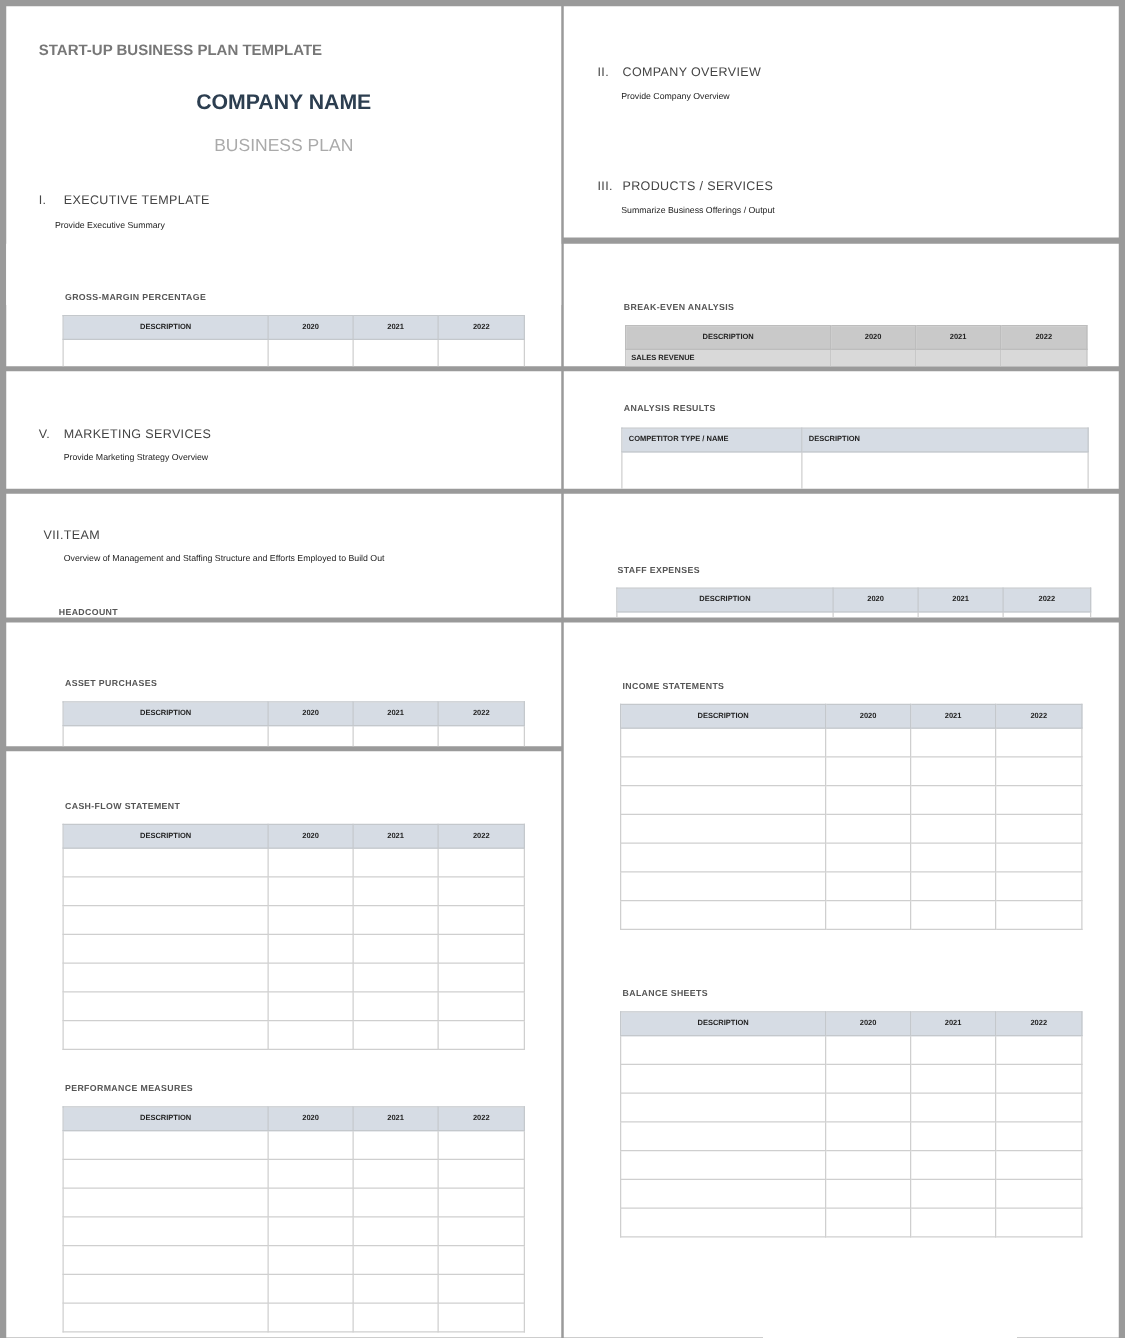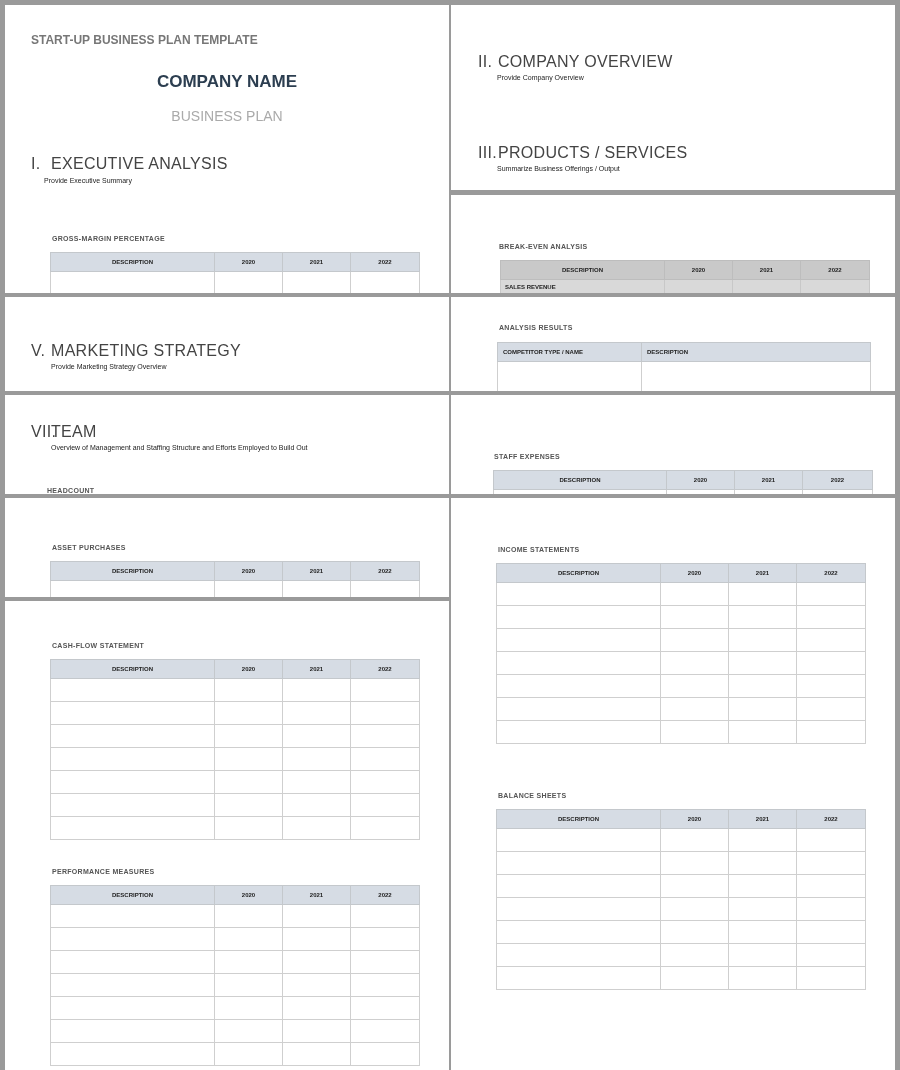--- a/index.html
+++ b/index.html
@@ -1,36 +1,36 @@
 <!DOCTYPE html>
 <html><head>
 <meta charset="utf-8">
 <style>
   html,body{margin:0;padding:0;}
   body{width:900px;height:1070px;background:#9a9a9a;position:relative;overflow:hidden;font-family:"Liberation Sans",sans-serif;color:#333;}
   .panel{position:absolute;background:#fff;overflow:hidden;box-sizing:border-box;}
-  .sec-title{position:absolute;font-size:16px;color:#444;letter-spacing:.3px;white-space:nowrap;}
+  .sec-title{position:absolute;font-size:10px;color:#444;letter-spacing:.3px;white-space:nowrap;}
   .sec-num{display:inline-block;width:20px;}
   .sec-sub{position:absolute;font-size:7px;color:#222;white-space:nowrap;}
   .tbl-title{position:absolute;font-size:7px;font-weight:bold;color:#555;letter-spacing:.3px;white-space:nowrap;}
   table.grid{position:absolute;border-collapse:collapse;table-layout:fixed;}
   table.grid th{background:#d6dce4;font-size:6px;font-weight:bold;color:#222;height:18px;border:1px solid #c4c8cc;text-align:center;padding:0;}
   table.grid td{border:1px solid #cfcfcf;height:22px;padding:0;}
   table.gray th{background:#c9c9c9;border-color:#bdbdbd;}
   table.gray td{background:#d9d9d9;border-color:#c8c8c8;font-size:6px;font-weight:bold;color:#222;padding-left:4px;height:14px;}
   table.comp th{text-align:left;padding-left:5px;}
 </style>
 </head>
 <body>
 
 <div class="panel" style="left:5px;top:5px;width:444px;height:239px;">
   <div style="position:absolute;left:26px;top:28px;font-size:12px;font-weight:bold;color:#777;">START-UP BUSINESS PLAN TEMPLATE</div>
   <div style="position:absolute;left:0;width:444px;text-align:center;top:103px;font-size:14px;color:#aaa;">BUSINESS PLAN</div>
   <div style="position:absolute;left:0;width:444px;text-align:center;top:67px;font-size:17px;font-weight:bold;color:#2c3e50;">COMPANY NAME</div>
-  <div class="sec-title" style="left:26px;top:150px;"><span class="sec-num">I.</span><span>EXECUTIVE ANALYSIS</span></div>
+  <div class="sec-title" style="left:26px;top:150px;"><span class="sec-num">I.</span><span>EXECUTIVE TEMPLATE</span></div>
   <div class="sec-sub" style="left:39px;top:172px;">Provide Executive Summary</div>
 </div>
 
 <div class="panel" style="left:451px;top:5px;width:444px;height:185px;">
   <div class="sec-title" style="left:27px;top:48px;"><span class="sec-num">II.</span><span>COMPANY OVERVIEW</span></div>
   <div class="sec-sub" style="left:46px;top:69px;">Provide Company Overview</div>
   <div class="sec-title" style="left:27px;top:139px;"><span class="sec-num">III.</span><span>PRODUCTS / SERVICES</span></div>
   <div class="sec-sub" style="left:46px;top:160px;">Summarize Business Offerings / Output</div>
 </div>
 
@@ -80,21 +80,21 @@
           <td>SALES REVENUE</td>
           <td></td>
           <td></td>
           <td></td>
         </tr>
   </tbody>
     </table>
 </div>
 
 <div class="panel" style="left:5px;top:297px;width:444px;height:94px;">
-  <div class="sec-title" style="left:26px;top:45px;"><span class="sec-num">V.</span><span>MARKETING STRATEGY</span></div>
+  <div class="sec-title" style="left:26px;top:45px;"><span class="sec-num">V.</span><span>MARKETING SERVICES</span></div>
   <div class="sec-sub" style="left:46px;top:66px;">Provide Marketing Strategy Overview</div>
 </div>
 
 <div class="panel" style="left:451px;top:297px;width:444px;height:94px;">
   <div class="tbl-title" style="left:48px;top:27px;">ANALYSIS RESULTS</div>
   <table class="grid comp" style="left:46px;top:45px;width:373px;">
     <colgroup>
         <col style="width:144px">
         <col style="width:229px">
       </colgroup>

